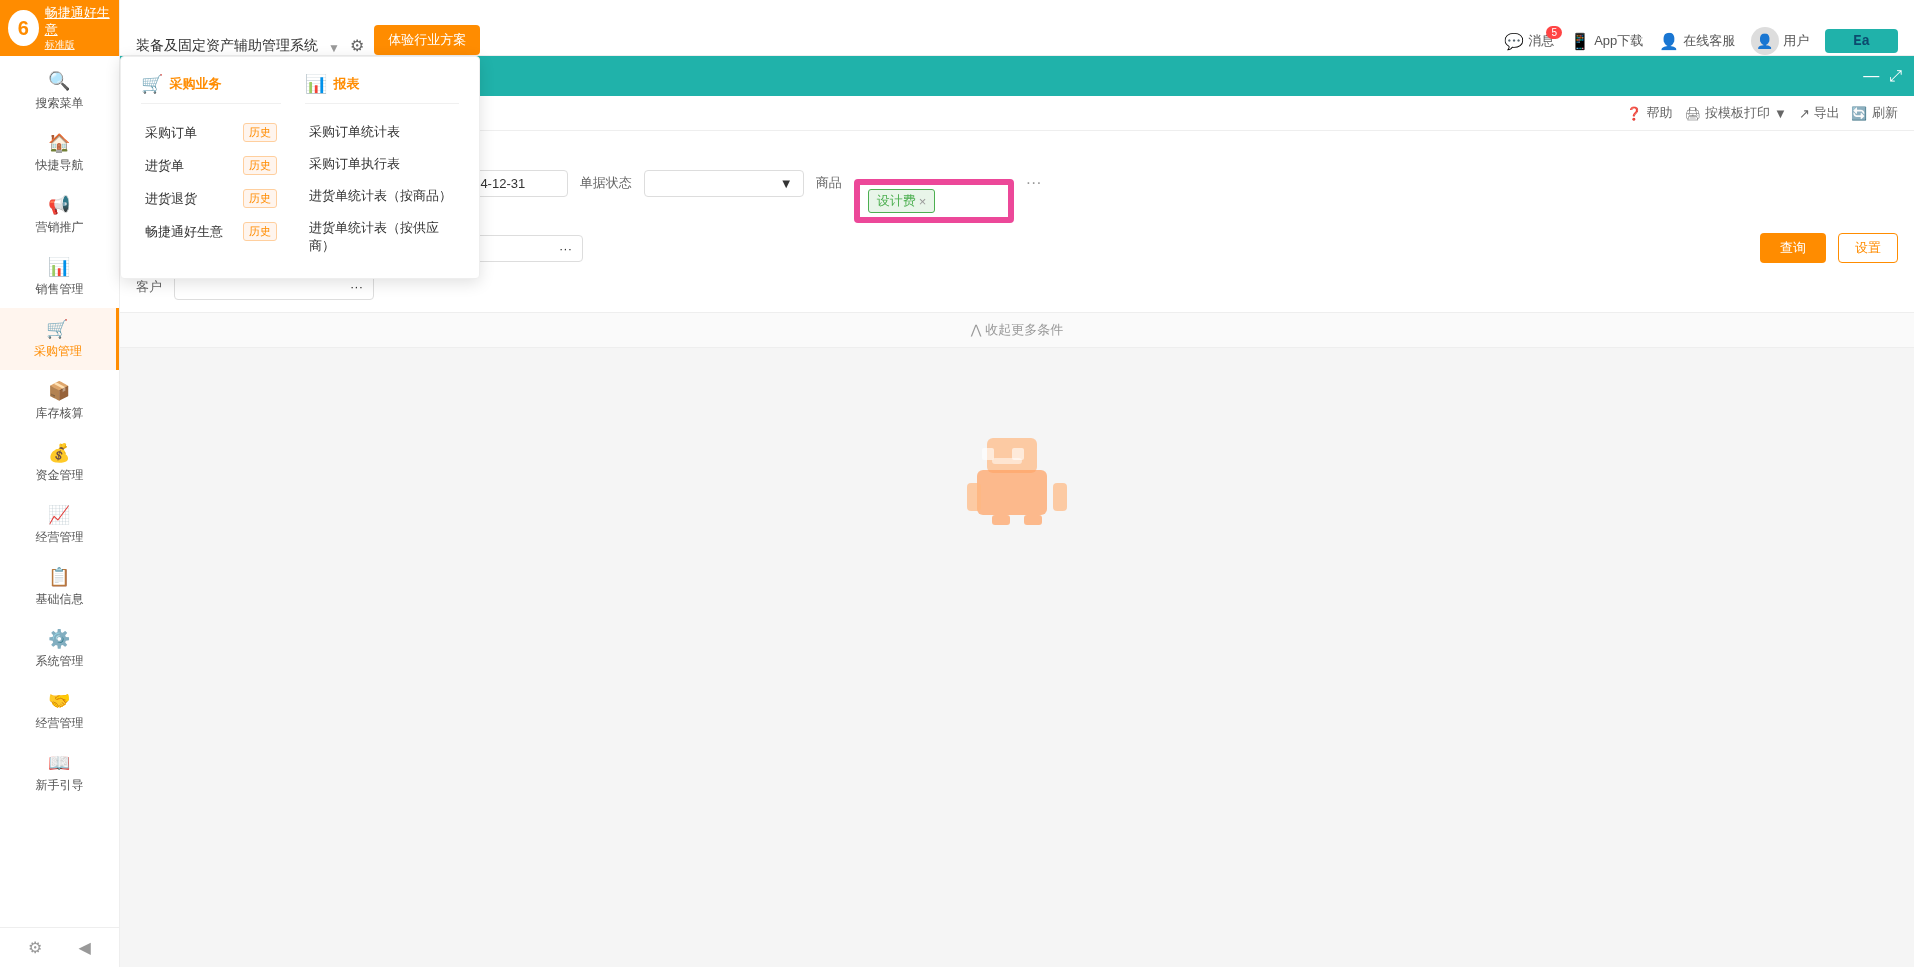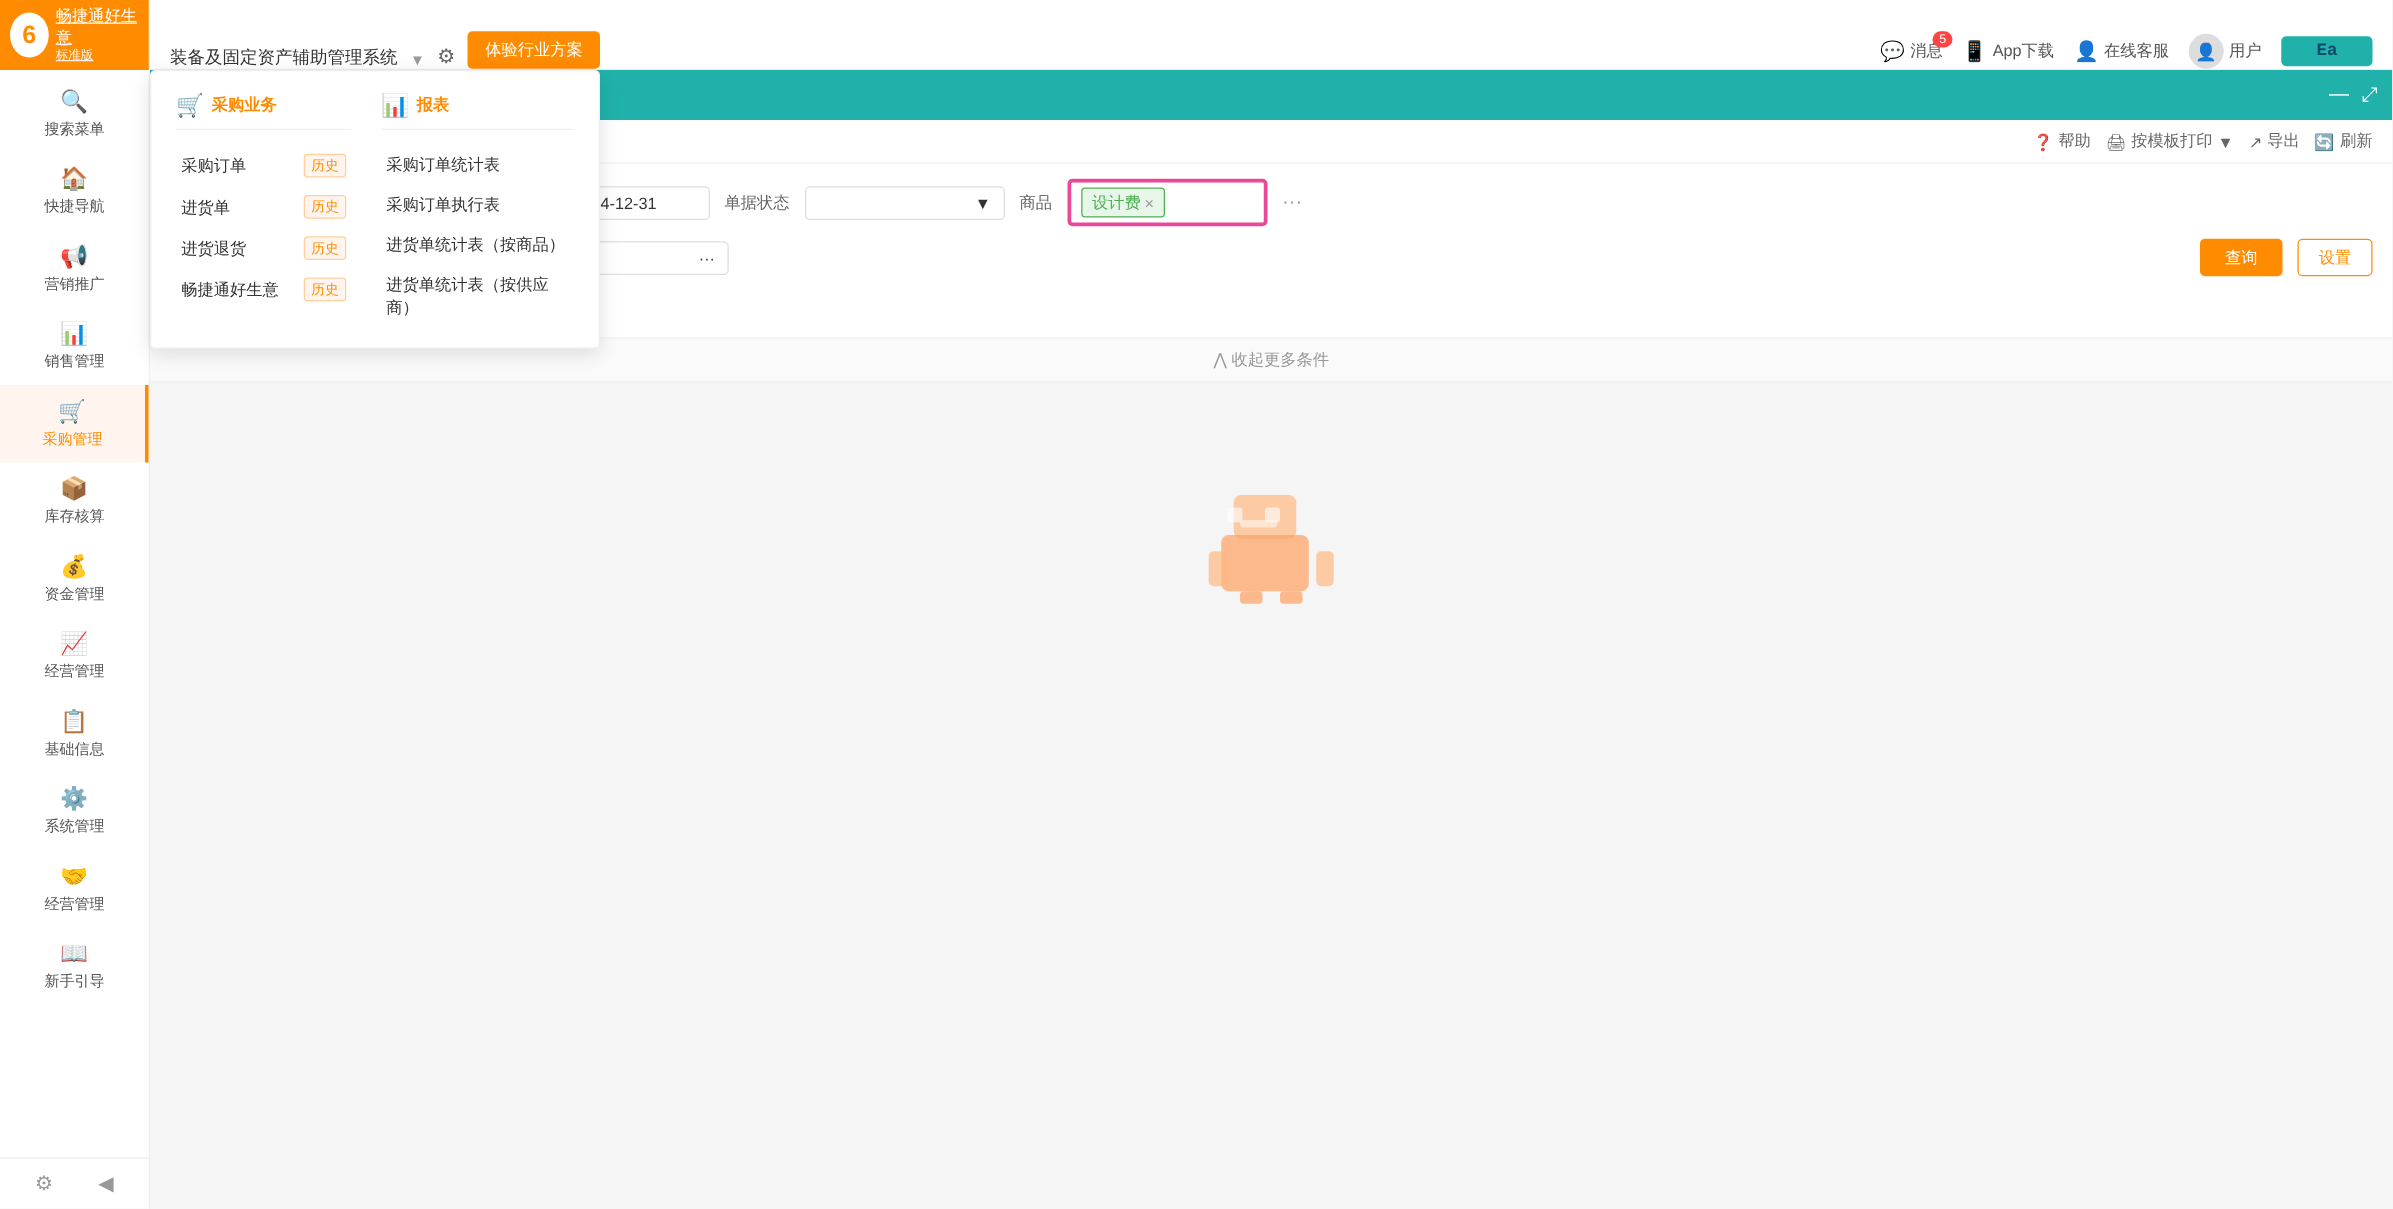--- a/index.html
+++ b/index.html
@@ -341,21 +341,21 @@
           <button style="background:#fff;border:1px solid #ddd;padding:4px 8px;border-radius:3px;cursor:pointer;font-size:12px;">自定义</button>
           <span style="color:#999;margin:0 4px;">—</span>
           <input class="filter-input" style="min-width: 100px; width: 120px;" value="2024-12-31">
         </div>
         <span class="filter-label">单据状态</span>
         <div class="filter-select" style="min-width:160px;">
           <span></span>
           <span>▼</span>
         </div>
         <span class="filter-label">商品</span>
-        <div style="display:flex;align-items:center;gap:6px;border:3px solid #ec4899;border-radius:4px;padding:4px 8px;min-width:160px;">
+        <div style="display:flex;align-items:center;gap:6px;border:6px solid #ec4899;border-radius:4px;padding:4px 8px;min-width:160px;margin-top:36px;">
           <div class="filter-tag">
             <span>设计费</span>
             <span class="close">×</span>
           </div>
         </div>
         <span class="filter-dots">···</span>
       </div>
       <div class="filter-row">
         <span class="filter-label">排名项目</span>
         <div class="filter-select" style="min-width:160px;">

